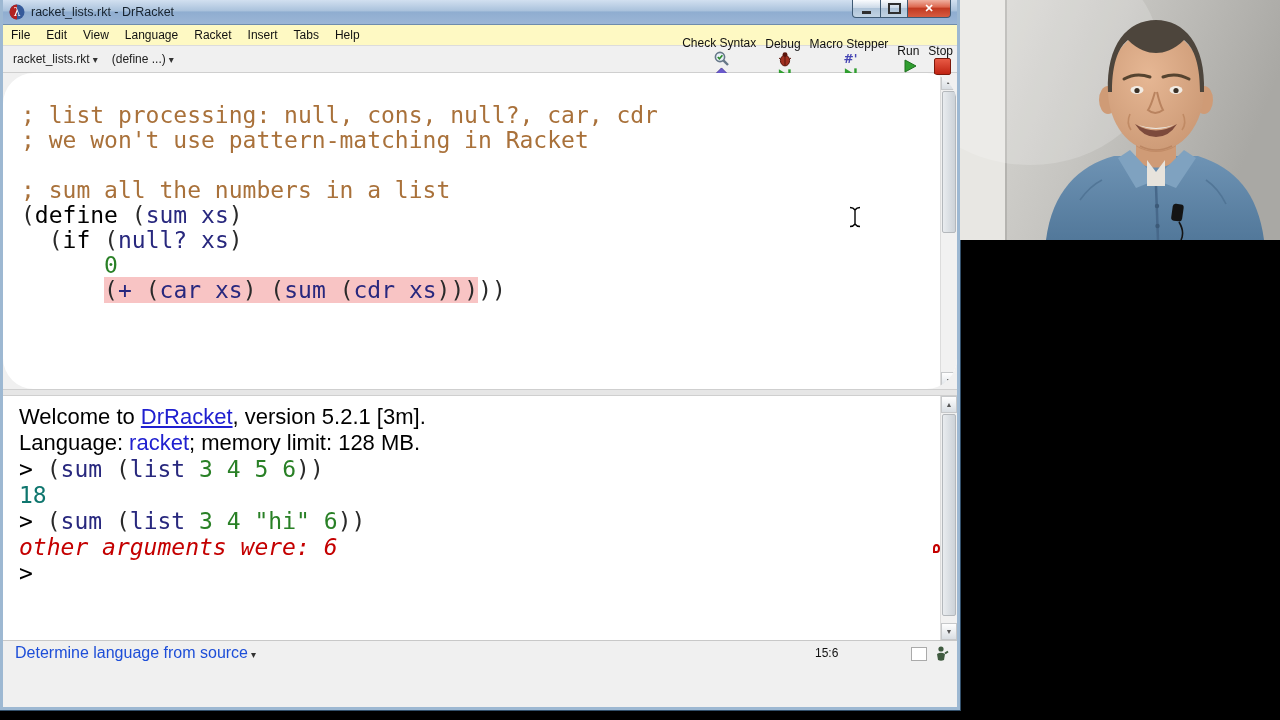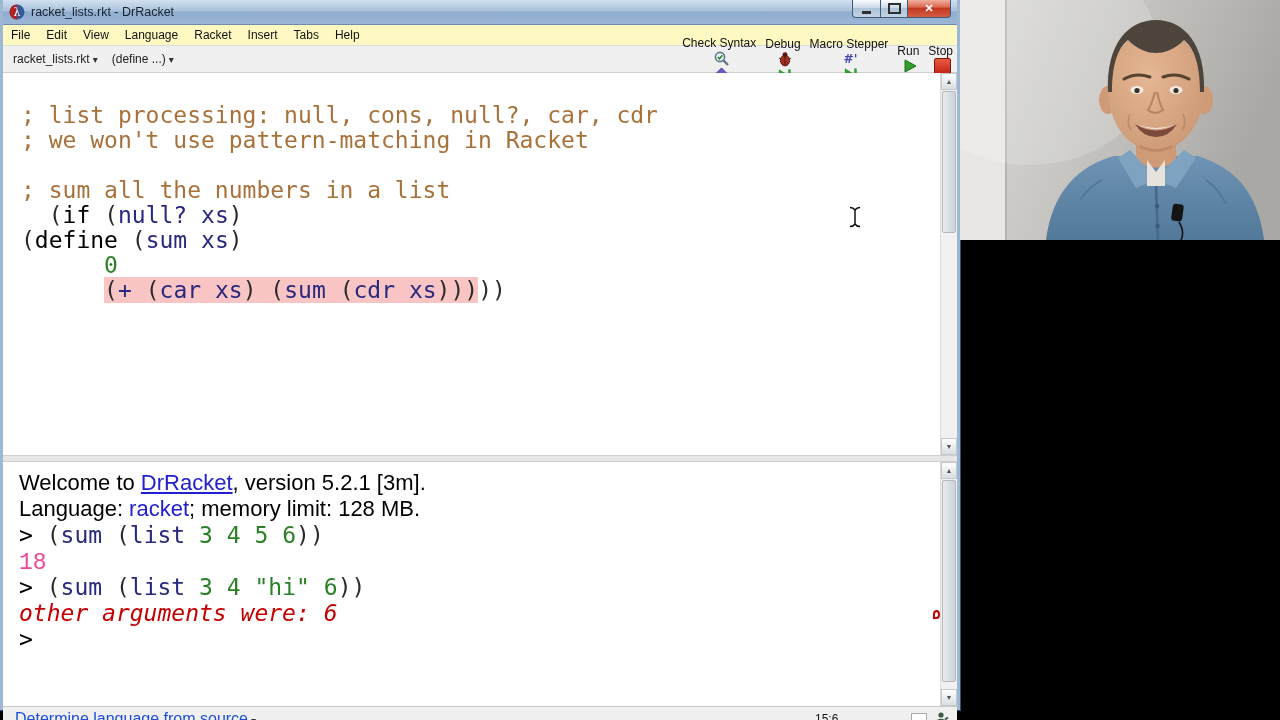--- a/index.html
+++ b/index.html
@@ -34,41 +34,41 @@
   .tb-dd{display:flex;align-items:center;font-size:12px;color:#222;margin-right:14px;cursor:default;}
   .dd-arrow{margin-left:3px;}
   .dd-arrow::after{content:"▾";font-size:10px;color:#333;}
   .tb-right{margin-left:auto;display:flex;align-items:center;}
   .tb-btn{display:flex;align-items:center;font-size:12px;color:#111;margin-left:9px;flex-direction:column;}
   .tb-btn svg{margin-left:4px;}
   .stop-square{width:15px;height:15px;background:linear-gradient(#e85a45,#c02312);
     border:1px solid #7d180a;border-radius:2px;margin-left:4px;}
 
   
-  .definitions{height:382px;background:#fff;position:relative;overflow:hidden;}
+  .definitions{height:316px;background:#fff;position:relative;overflow:hidden;border-radius:31px;}
   .sash{height:7px;background:#e6e6e6;border-top:1px solid #cfcfcf;border-bottom:1px solid #cfcfcf;box-sizing:border-box;}
   .interactions{height:244px;background:#fff;position:relative;overflow:hidden;}
 
   .code{position:absolute;left:0;top:0;right:17px;bottom:0;overflow:hidden;}
   #editor-code{padding:30px 0 0 18px;}
   #repl-code{padding:8px 0 0 16px;}
   .code-line{white-space:pre;font-family:"DejaVu Sans Mono",monospace;font-size:23px;}
   #editor-code .code-line{height:25px;line-height:25px;}
   #repl-code .code-line{height:26px;line-height:26px;}
   .code-line.sans{font-family:"Liberation Sans",sans-serif;font-size:22px;}
 
   .tok-comment{color:#a9713a;}
   .tok-keyword{color:#000;}
   .tok-identifier{color:#28287e;}
   .tok-constant{color:#298026;}
   .tok-string{color:#298026;}
   .tok-paren{color:#2a2a2a;}
   .tok-plain{color:#000;}
   .tok-prompt{color:#000;}
-  .tok-result{color:#ec4899;font-family:Liberation Mono, monospace;}
+  .tok-result{color:#0f766e;}
   .tok-error{color:#c40000;font-style:italic;}
   .tok-link{color:#2020d0;text-decoration:underline;}
   .tok-lang{color:#2020d0;}
   .hl{background:#f8c4c4;}
 
   .rline-icon{display:inline-block;width:19px;height:19px;border-radius:50%;margin-right:6px;
     vertical-align:-2px;position:relative;}
   .bug-report-icon{background:radial-gradient(circle at 35% 30%,#e07a6a,#7e2014 72%);}
   .bug-report-icon::after{content:"";position:absolute;left:9px;top:3px;bottom:3px;width:1.5px;background:rgba(50,0,0,.55);}
   .error-x-icon{background:radial-gradient(circle at 35% 30%,#ee6a5a,#ab1d0e 75%);margin-right:28px;}
@@ -193,22 +193,22 @@
       </div>
     </div>
   </div>
 
   <div class="definitions">
     <div class="code" id="editor-code">
         <div class="code-line"><span class="tok tok-comment">; list processing: null, cons, null?, car, cdr</span></div>
         <div class="code-line"><span class="tok tok-comment">; we won't use pattern-matching in Racket</span></div>
         <div class="code-line">&nbsp;</div>
         <div class="code-line"><span class="tok tok-comment">; sum all the numbers in a list</span></div>
+        <div class="code-line"><span class="tok tok-paren">(</span><span class="tok tok-keyword">define</span><span class="tok tok-plain"> </span><span class="tok tok-paren">(</span><span class="tok tok-identifier">sum</span><span class="tok tok-plain"> </span><span class="tok tok-identifier">xs</span><span class="tok tok-paren">)</span></div>
         <div class="code-line"><span class="tok tok-plain">  </span><span class="tok tok-paren">(</span><span class="tok tok-keyword">if</span><span class="tok tok-plain"> </span><span class="tok tok-paren">(</span><span class="tok tok-identifier">null?</span><span class="tok tok-plain"> </span><span class="tok tok-identifier">xs</span><span class="tok tok-paren">)</span></div>
-        <div class="code-line"><span class="tok tok-paren">(</span><span class="tok tok-keyword">define</span><span class="tok tok-plain"> </span><span class="tok tok-paren">(</span><span class="tok tok-identifier">sum</span><span class="tok tok-plain"> </span><span class="tok tok-identifier">xs</span><span class="tok tok-paren">)</span></div>
         <div class="code-line"><span class="tok tok-plain">      </span><span class="tok tok-constant">0</span></div>
         <div class="code-line"><span class="tok tok-plain">      </span><span class="tok tok-paren hl">(</span><span class="tok tok-identifier hl">+</span><span class="tok tok-plain hl"> </span><span class="tok tok-paren hl">(</span><span class="tok tok-identifier hl">car</span><span class="tok tok-plain hl"> </span><span class="tok tok-identifier hl">xs</span><span class="tok tok-paren hl">)</span><span class="tok tok-plain hl"> </span><span class="tok tok-paren hl">(</span><span class="tok tok-identifier hl">sum</span><span class="tok tok-plain hl"> </span><span class="tok tok-paren hl">(</span><span class="tok tok-identifier hl">cdr</span><span class="tok tok-plain hl"> </span><span class="tok tok-identifier hl">xs</span><span class="tok tok-paren hl">)))</span><span class="tok tok-paren">))</span></div>
       </div>
     <svg class="ibeam" width="14" height="22" viewBox="0 0 14 22">
       <path d="M2 1.5 C4.5 1.5 6 2.5 7 4 C8 2.5 9.5 1.5 12 1.5 M7 4 V18 M2 20.5 C4.5 20.5 6 19.5 7 18 C8 19.5 9.5 20.5 12 20.5" stroke="#000" stroke-width="1.4" fill="none"></path>
     </svg>
     <div class="vscroll">
       <div class="scroll-arrow up"></div>
       <div class="scroll-thumb" style="top:18px;height:140px;"></div>
       <div class="scroll-arrow down"></div>

